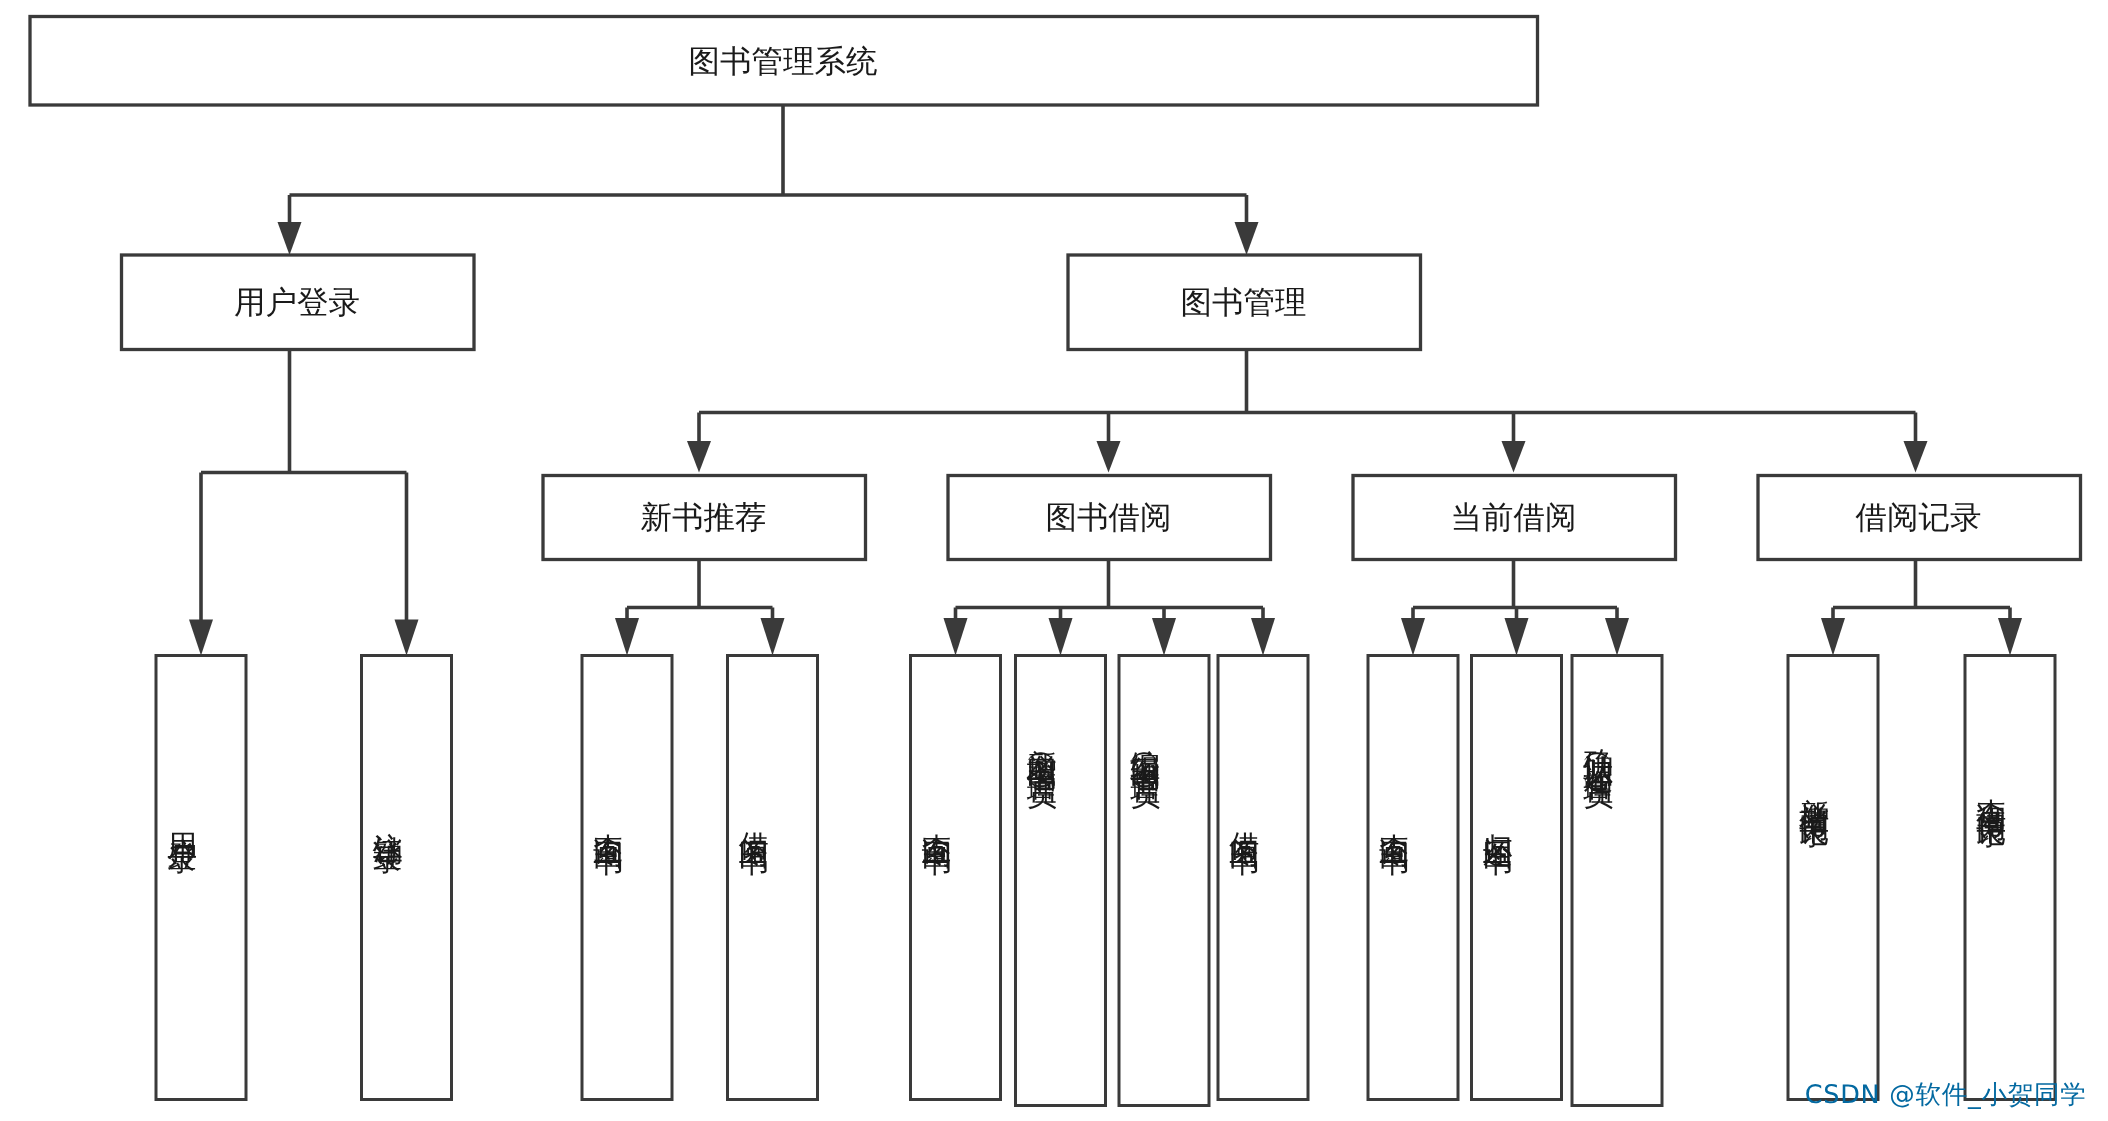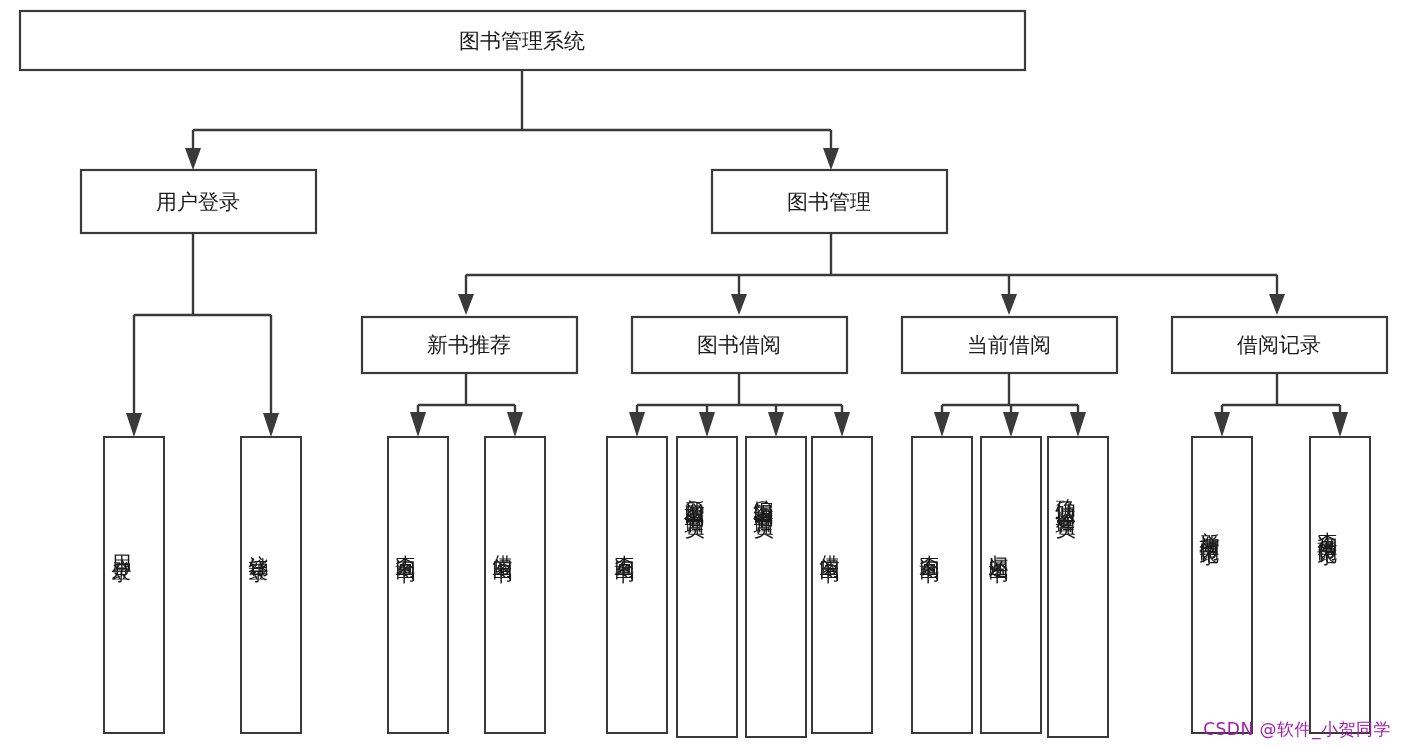--- a/index.html
+++ b/index.html
@@ -62,21 +62,21 @@
     writing-mode: vertical-rl;
     glyph-orientation-vertical: 0;
     letter-spacing: 3px;
   }
   .watermark {
     position: absolute;
     right: 14px;
     bottom: 6px;
     font-family: "DejaVu Sans", "Liberation Sans", sans-serif;
     font-size: 17px;
-    color: #a21caf;
+    color: #0369a1;
     white-space: nowrap;
     pointer-events: none;
     letter-spacing: 0.5px;
   }
 </style>
 </head>
 <body>
 
 <div id="diagram-root">
 

